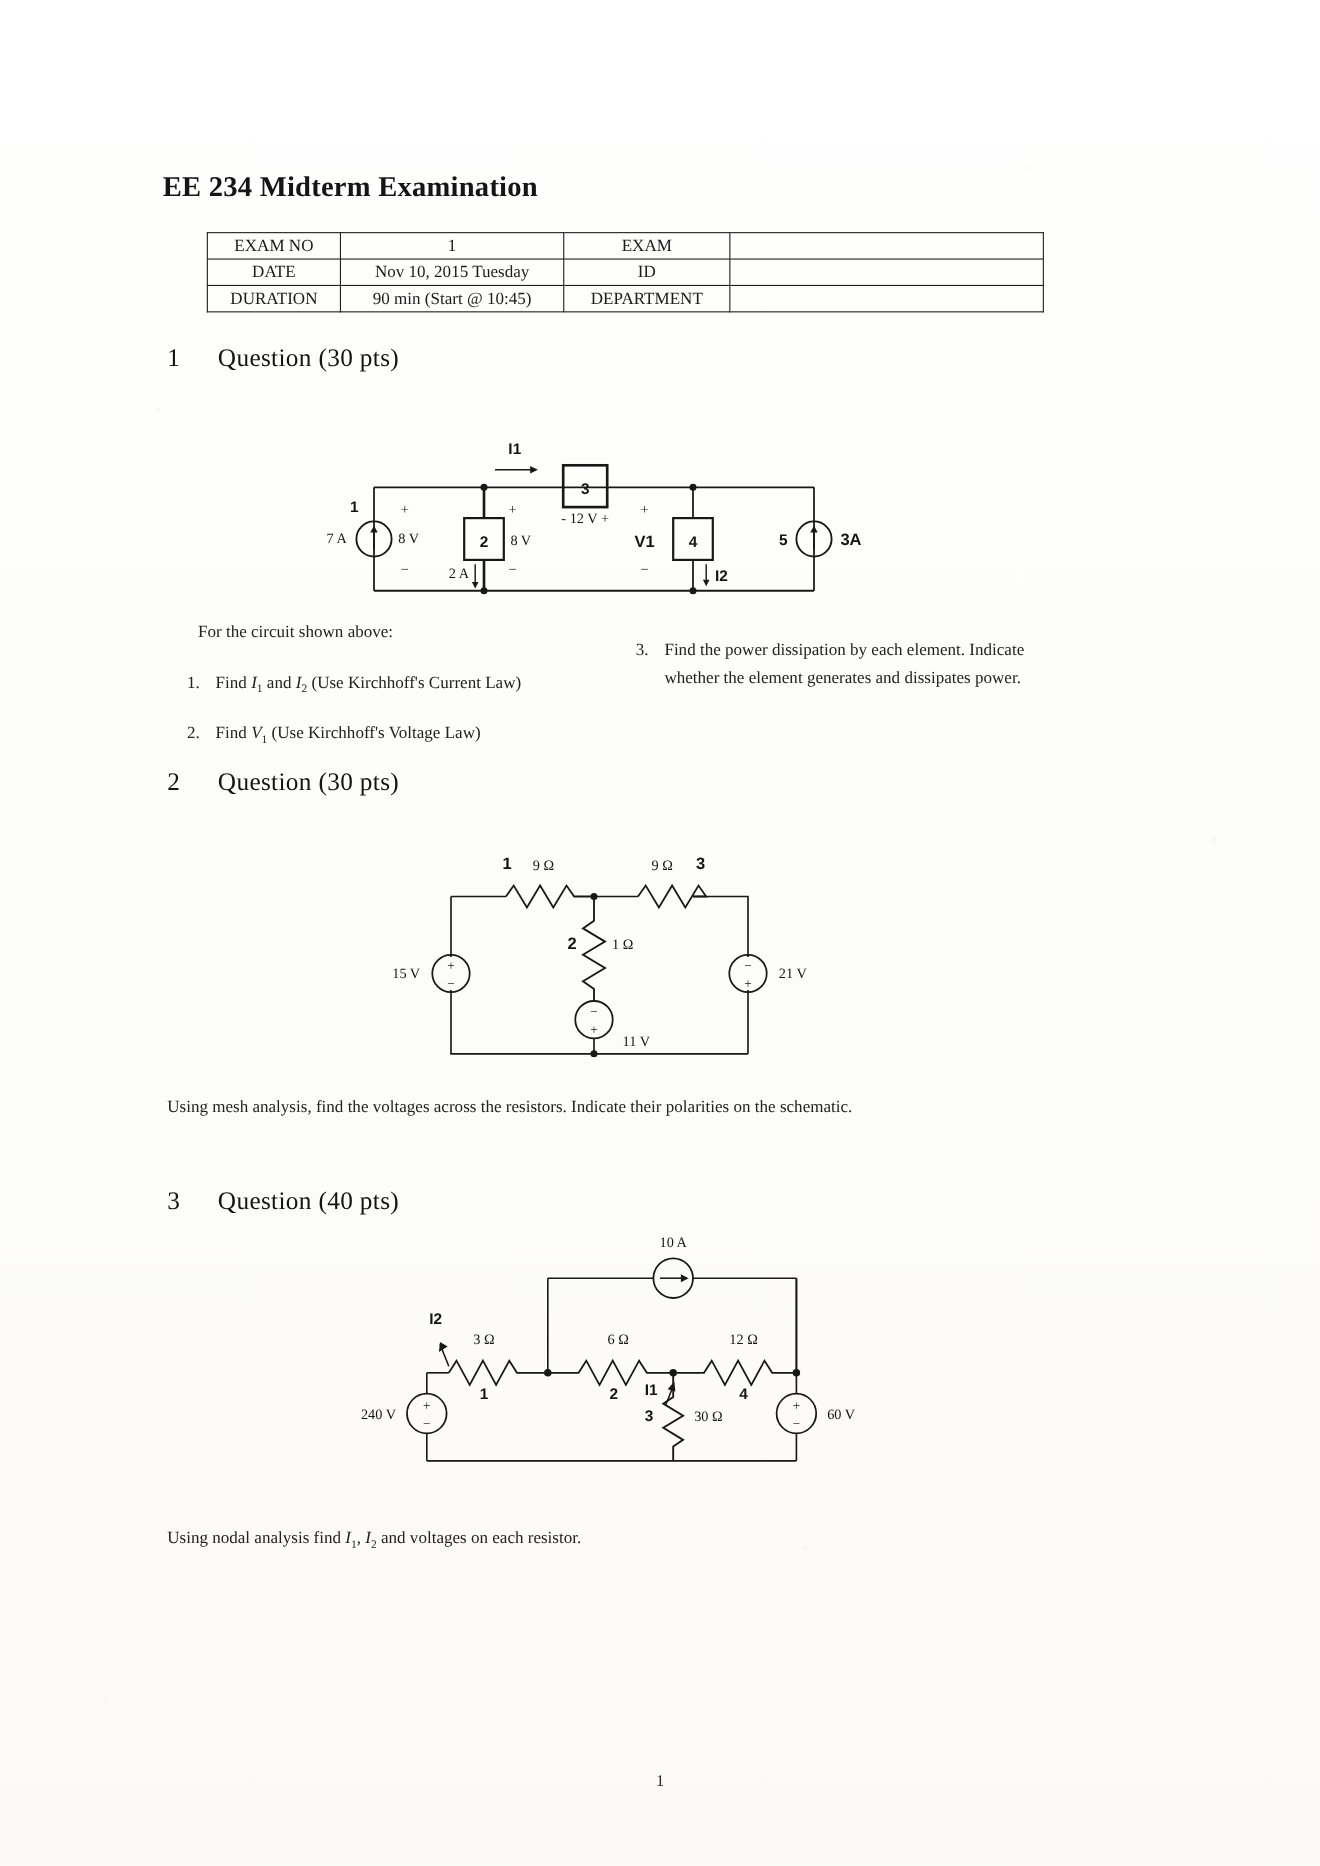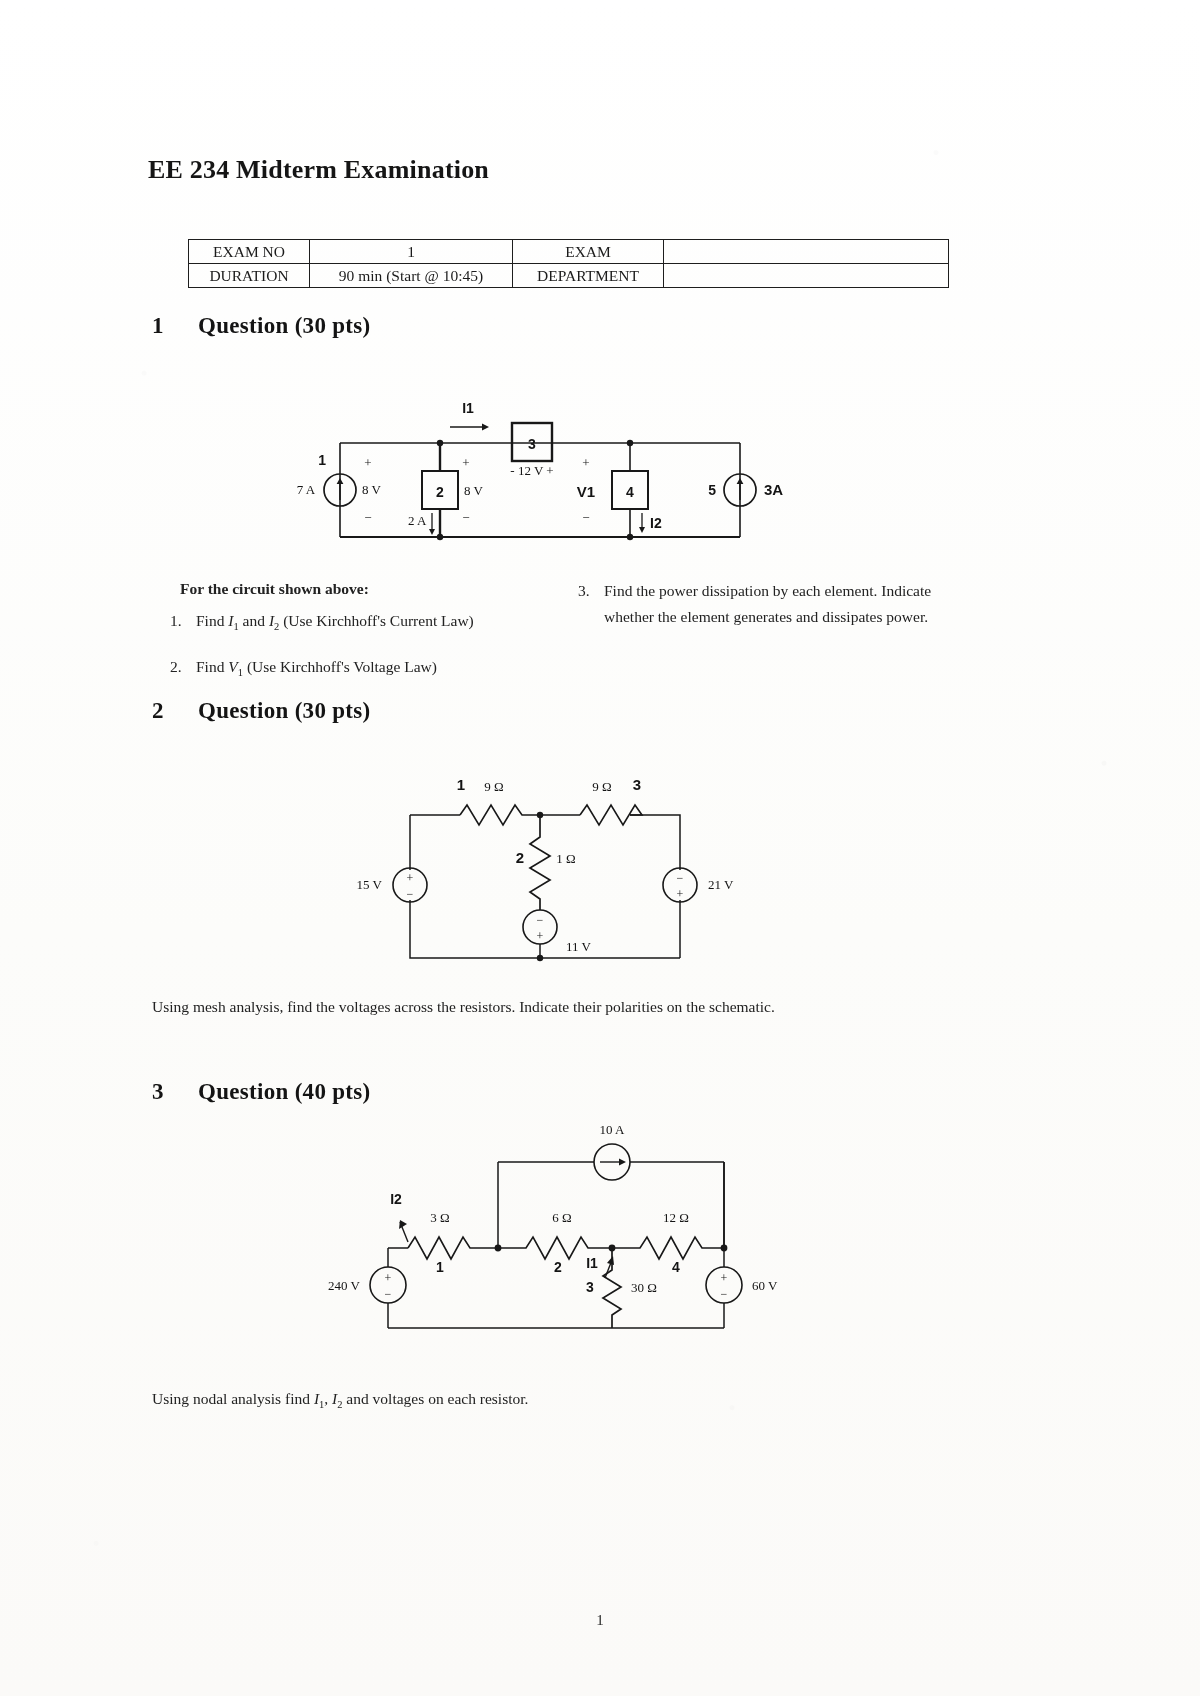--- a/index.html
+++ b/index.html
@@ -34,39 +34,38 @@
     position:absolute;left:148px;top:155px;
     font-size:26px;font-weight:700;letter-spacing:.2px;
     color:#151515;
   }
 
   
   table.info{
     position:absolute;left:188px;top:211px;
     border-collapse:collapse;
     font-size:15.5px;
-    margin-top:28px;
   }
   table.info td{
     border:1px solid #1e1e1e;
     padding:1px 6px;
     height:21px;
     text-align:center;
     white-space:nowrap;
     color:#1b1b1b;
   }
   td.k{width:108px;}
   td.v{width:190px;}
   td.k2{width:138px;}
   td.blank{width:272px;}
 
   
   .qhead{
     position:absolute;
-    font-size:23px;font-weight:700;color:#141414;
+    font-size:23px;font-weight:400;color:#141414;
     letter-spacing:.3px;
   }
   .qhead .num{display:inline-block;width:46px;}
 
   
   .para{position:absolute;font-size:15.5px;line-height:21px;color:#222;}
   .ol{position:absolute;font-size:15.5px;line-height:26px;color:#222;}
   .ol .li{position:relative;padding-left:26px;margin-bottom:9px;}
   .ol .li .n{position:absolute;left:0;top:0;}
   i.v{font-style:italic;}
@@ -98,20 +97,26 @@
 
     <table class="info">
       <tbody>
         <tr>
           <td class="k">EXAM NO</td>
           <td class="v">1</td>
           <td class="k2">EXAM</td>
           <td class="blank"></td>
         </tr>
         <tr>
+          <td class="k">DATE</td>
+          <td class="v">Nov 10, 2015 Tuesday</td>
+          <td class="k2">ID</td>
+          <td class="blank"></td>
+        </tr>
+        <tr>
           <td class="k">DURATION</td>
           <td class="v">90 min (Start @ 10:45)</td>
           <td class="k2">DEPARTMENT</td>
           <td class="blank"></td>
         </tr>
       </tbody>
     </table>
 
     <div class="qhead" style="left:152px;top:313px;">
       <span class="num">1</span><span>Question (30 pts)</span>
@@ -173,21 +178,21 @@
       <circle cx="460" cy="105" r="16" class="wire" stroke-width="1.7" fill="#fff"></circle>
       <path class="wire" d="M 460 115 L 460 95" stroke-width="1.5"></path>
       <path d="M 460 93 l -3.4 6 l 6.8 0 z" fill="#181818"></path>
       <text class="boldn" x="436" y="110" text-anchor="end">5</text>
       <text class="bold" x="484" y="110">3A</text>
 
       <circle cx="160" cy="152" r="3.2" fill="#181818"></circle>
       <circle cx="350" cy="152" r="3.2" fill="#181818"></circle>
     </svg>
 
-    <div class="para" style="left:180px;top:578px;width:380px;font-weight:bold;">For the circuit shown above:</div>
+    <div class="para" style="left:180px;top:564px;width:380px;">For the circuit shown above:</div>
 
     <div class="ol" style="left:170px;top:608px;width:400px;">
       <div class="li">
         <span class="n">1.</span><span>Find </span><i class="v">I</i><sub>1</sub><span> and </span><i class="v">I</i><sub>2</sub><span> (Use Kirchhoff's Current Law)</span>
       </div>
       <div class="li" style="margin-top:14px;">
         <span class="n">2.</span><span>Find </span><i class="v">V</i><sub>1</sub><span> (Use Kirchhoff's Voltage Law)</span>
       </div>
     </div>
 

